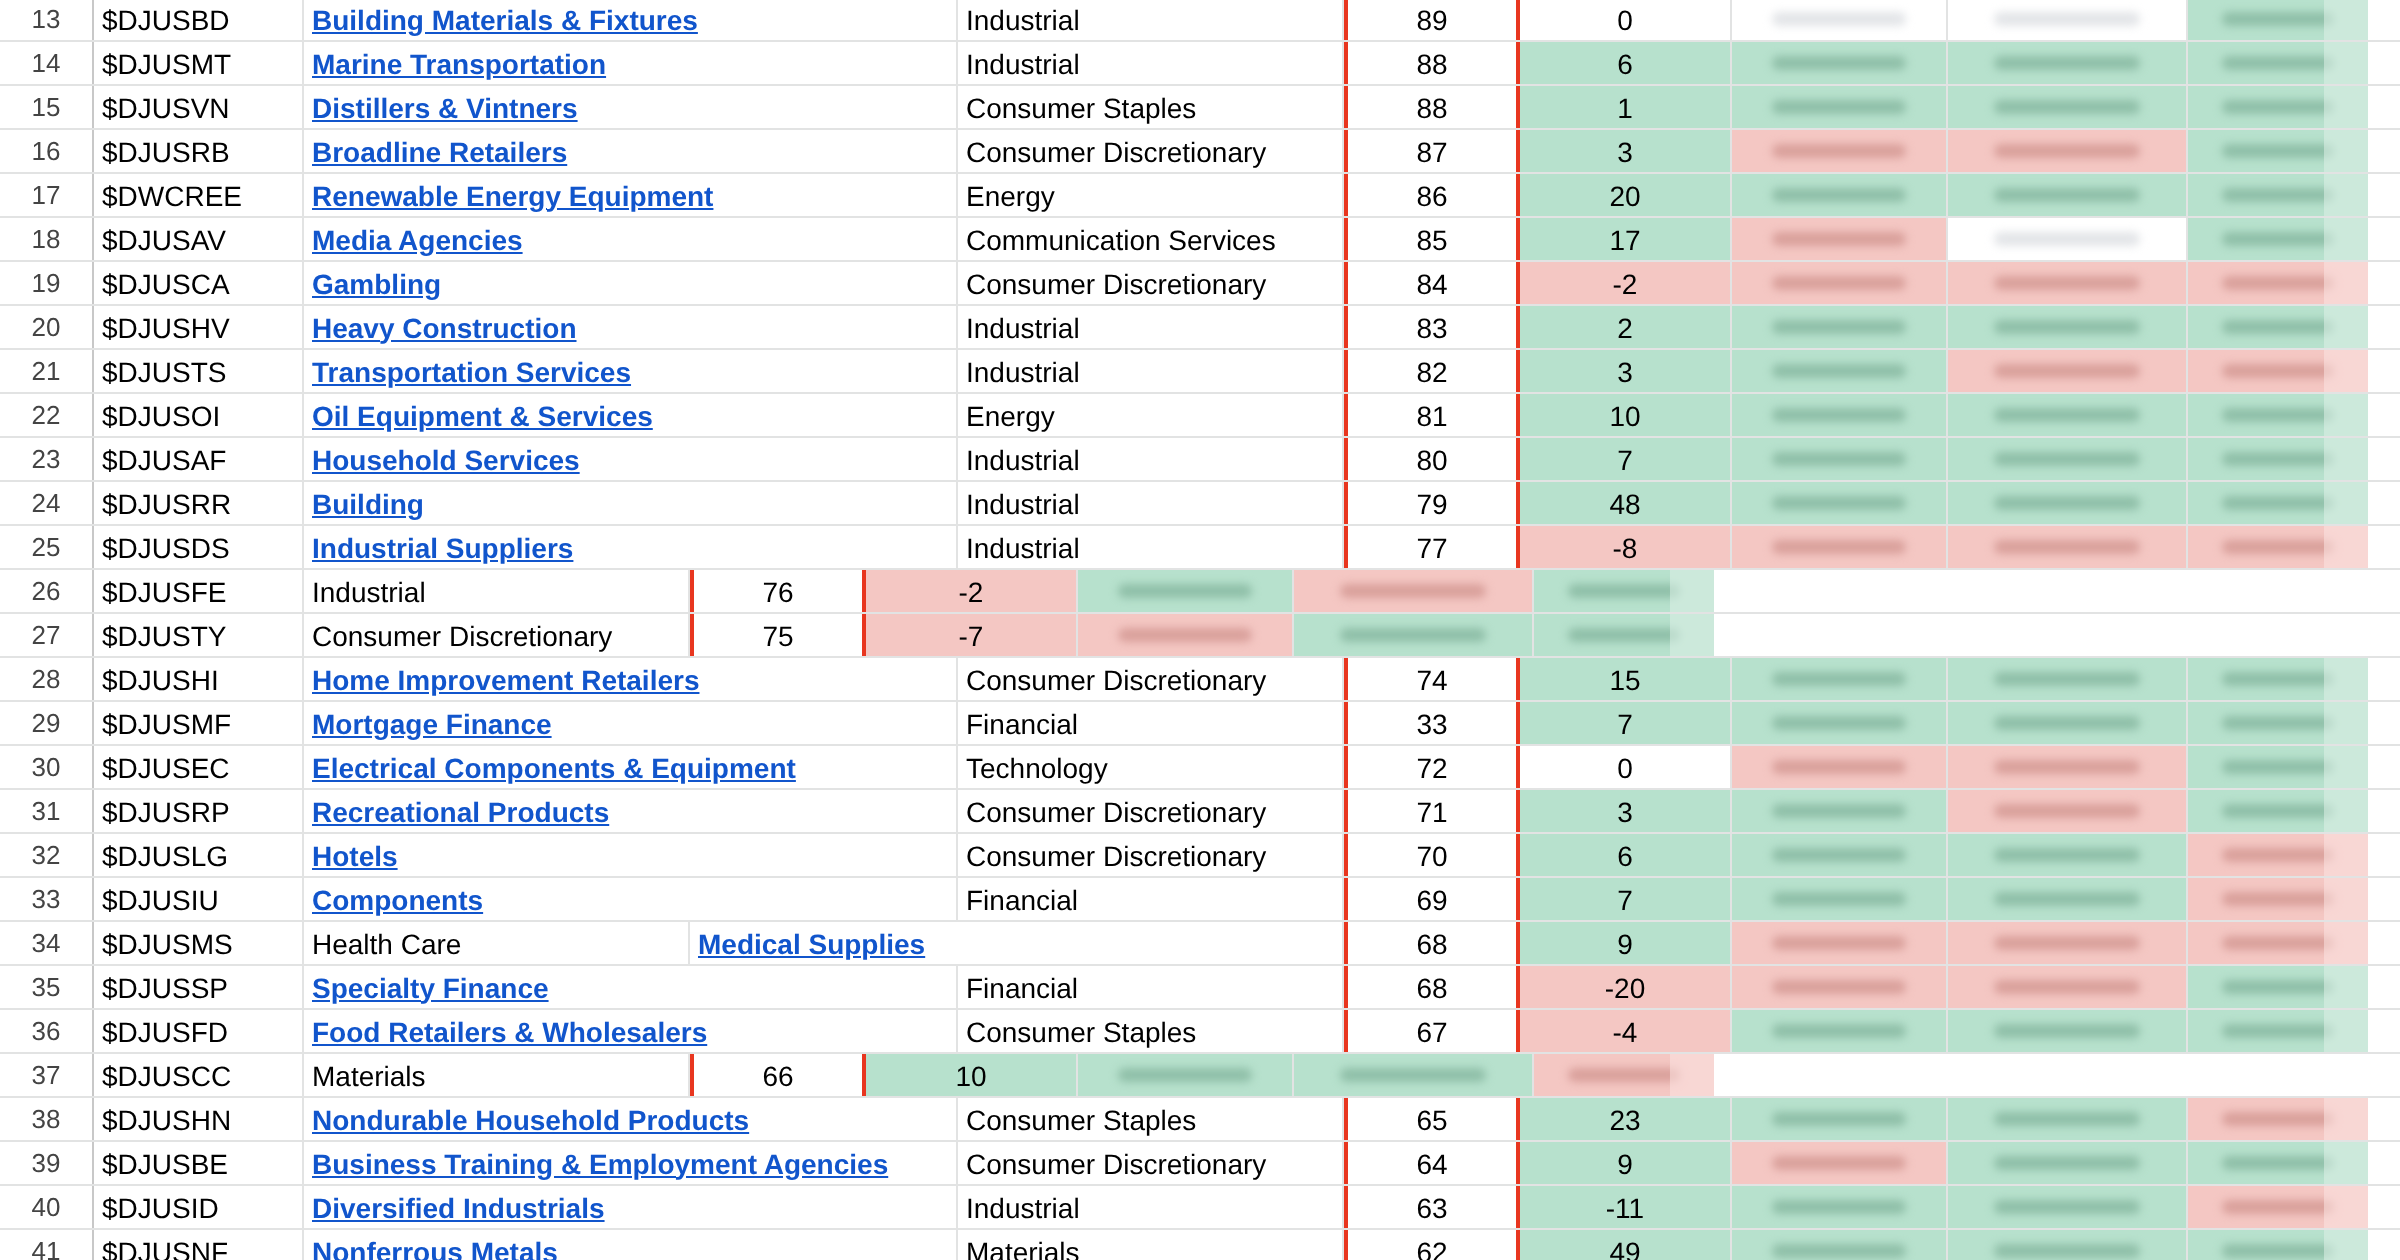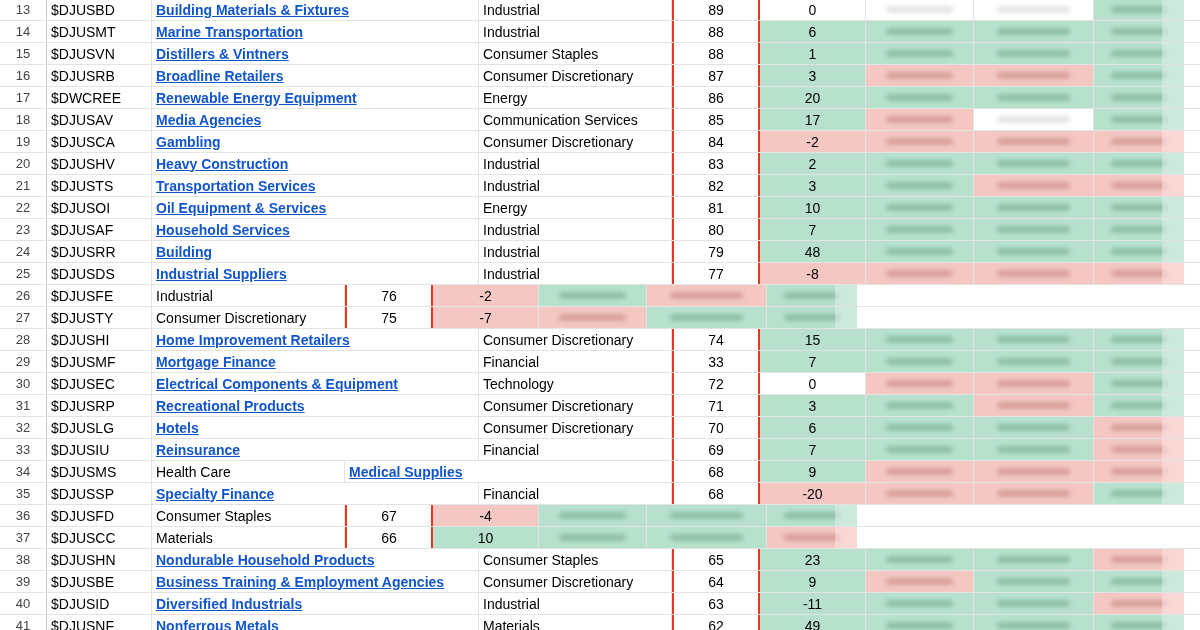--- a/index.html
+++ b/index.html
@@ -631,21 +631,21 @@
       </div>
   </div>
     <div class="row">
     <div class="cell c-num">
         <span>33</span>
       </div>
     <div class="cell c-tick">
         <span>$DJUSIU</span>
       </div>
     <div class="cell c-name">
-        <a>Reinsurance</a>
+        <a>Components</a>
       </div>
     <div class="cell c-sector">
         <span>Financial</span>
       </div>
     <div class="cell c-rank">
         <span>69</span>
       </div>
     <div class="cell c-val bg-green">
         <span>7</span>
       </div>
@@ -720,20 +720,23 @@
         <div class="strip" style="background: rgb(223, 241, 232);"></div>
       </div>
   </div>
     <div class="row">
     <div class="cell c-num">
         <span>36</span>
       </div>
     <div class="cell c-tick">
         <span>$DJUSFD</span>
       </div>
+    <div class="cell c-name">
+        <a>Food Retailers &amp; Wholesalers</a>
+      </div>
     <div class="cell c-sector">
         <span>Consumer Staples</span>
       </div>
     <div class="cell c-rank">
         <span>67</span>
       </div>
     <div class="cell c-val bg-red">
         <span>-4</span>
       </div>
     <div class="cell c-blur bg-green">

